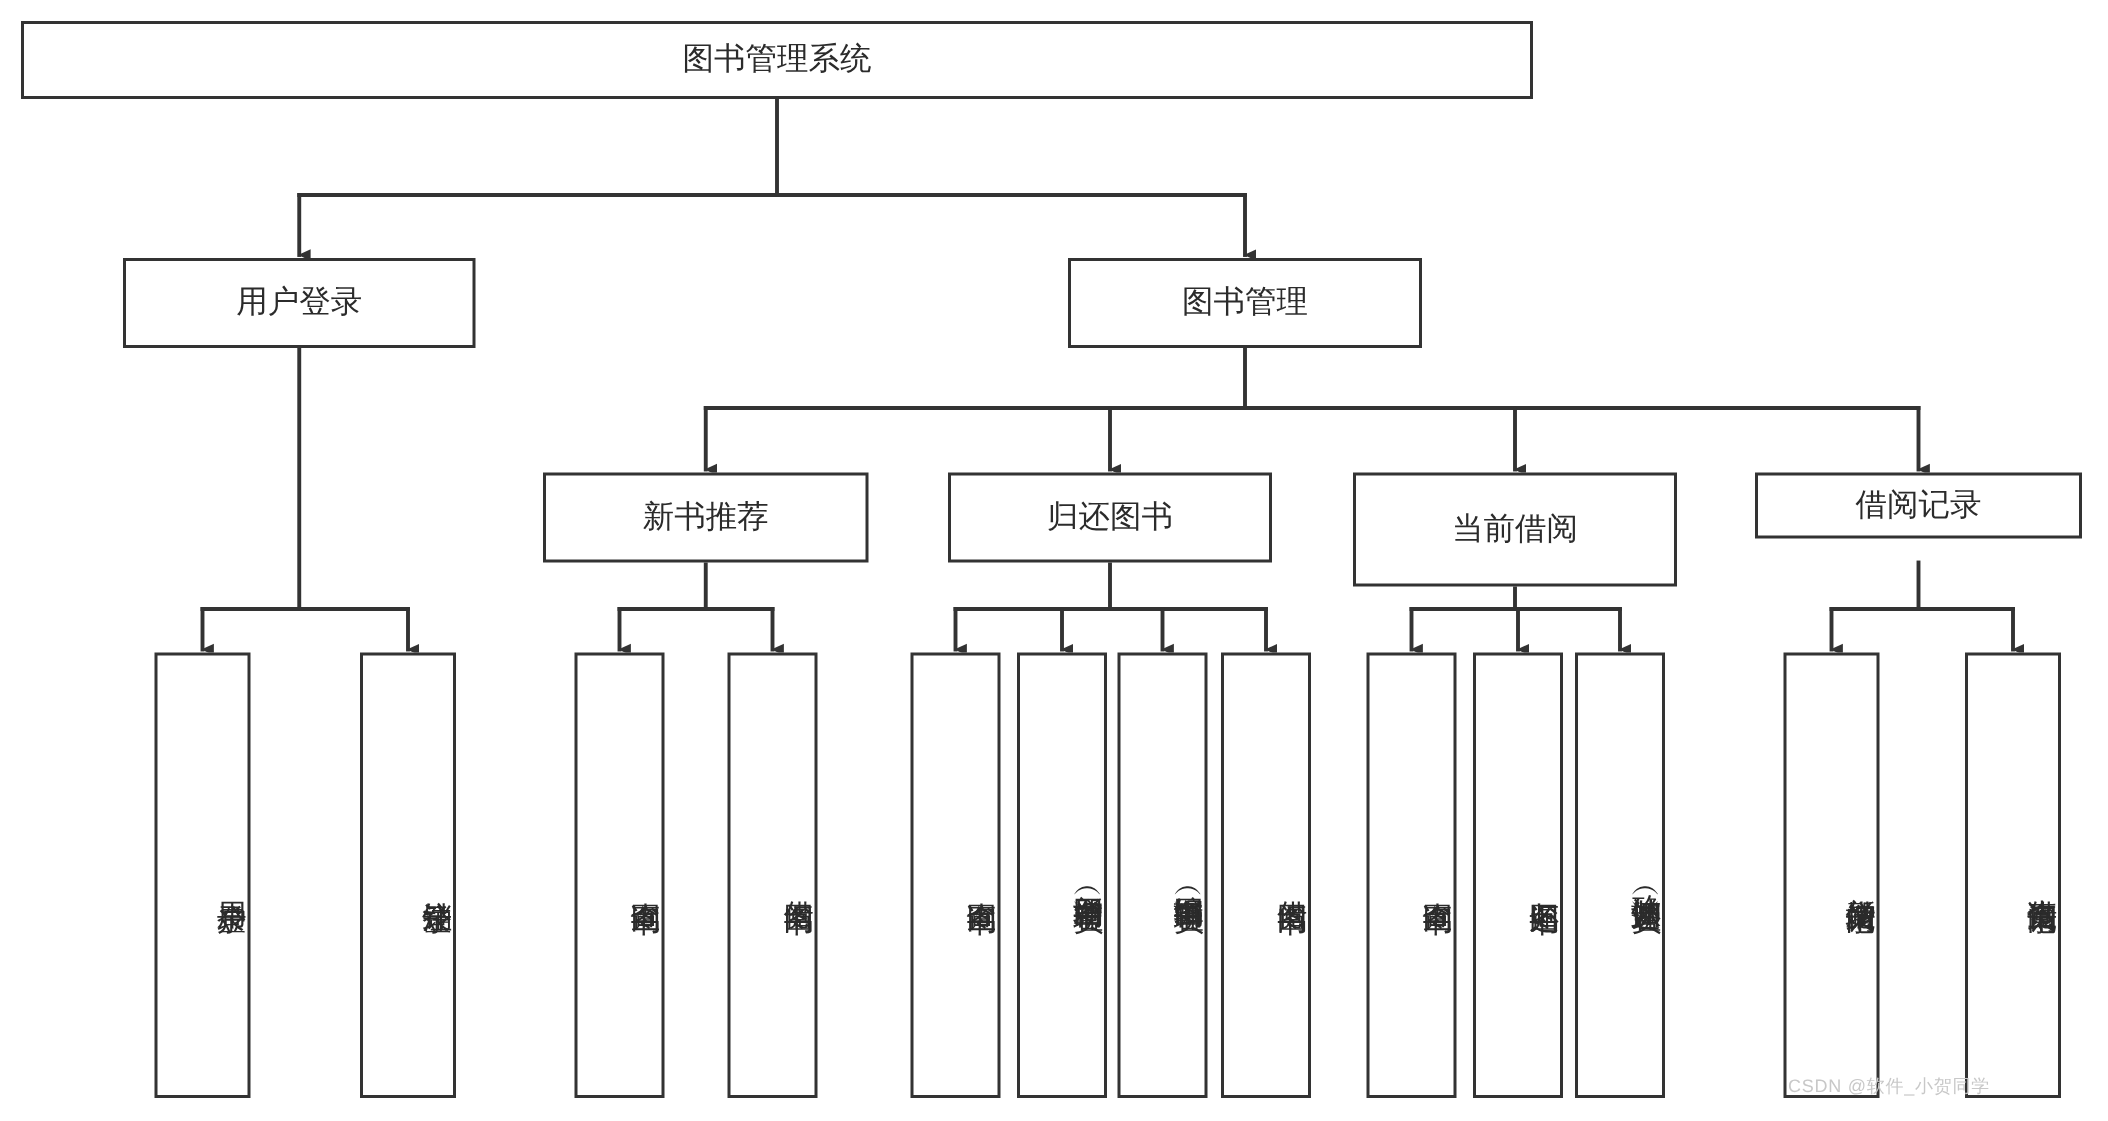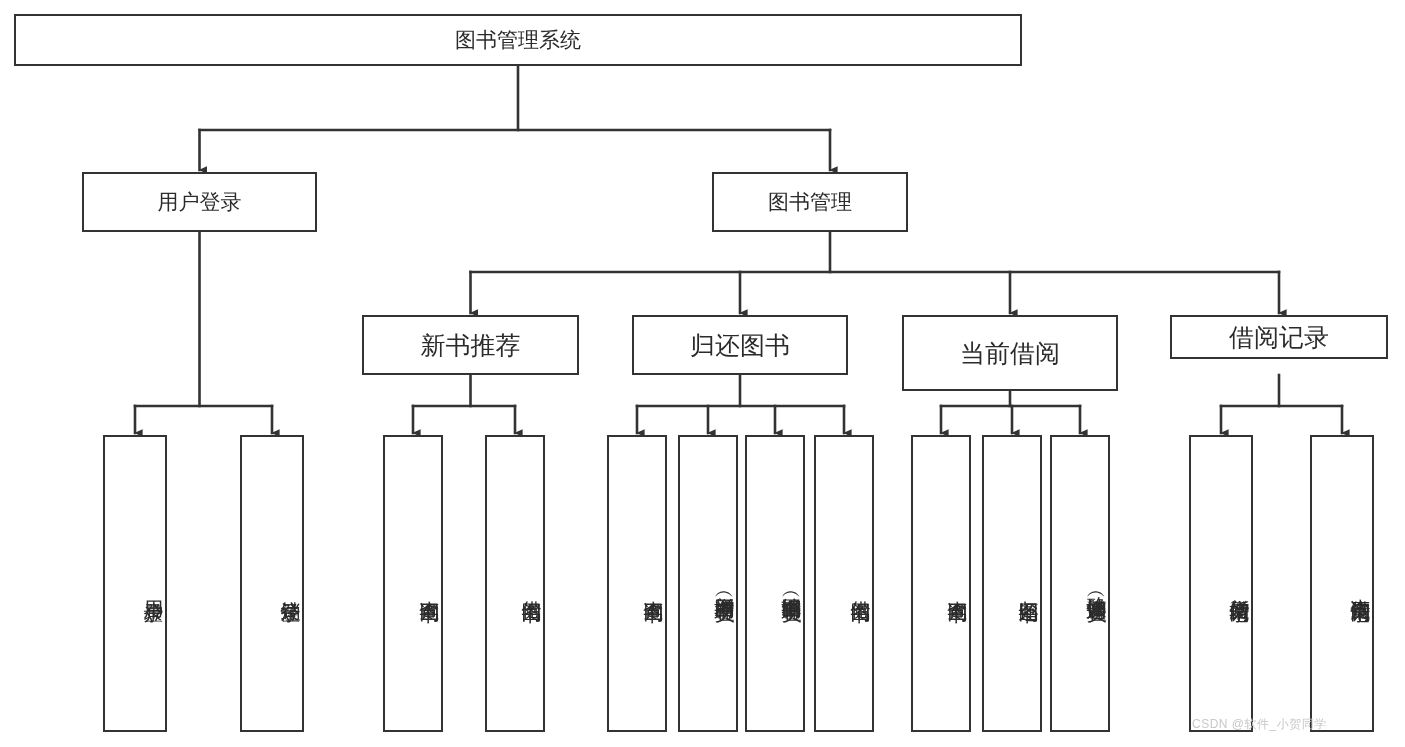--- a/index.html
+++ b/index.html
@@ -13,21 +13,21 @@
     position:absolute;box-sizing:border-box;
     border:2px solid #333333;background:#ffffff;
   }
   .node-label{
     position:absolute;left:0;top:0;width:100%;height:100%;
     display:flex;align-items:center;justify-content:center;
     color:#2b2b2b;line-height:1.12;text-align:center;
   }
   .node-root > .node-label{font-size:21px;}
   .node-l1 > .node-label{font-size:21px;}
-  .node-l2 > .node-label{font-size:25px;text-align:right;}
+  .node-l2 > .node-label{font-size:21px;text-align:right;}
   .node-leaf > .node-label{
     font-size:20px;
     writing-mode:vertical-rl;
     text-orientation:upright;
     align-items:flex-start;
     justify-content:center;
     padding-top:6px;
     letter-spacing:1px;
     box-sizing:border-box;
   }
@@ -84,21 +84,21 @@
         <path d="M1342,406 L1342,433" marker-end="url(#arrowhead)"></path>
       </g>
   </svg>
   <div id="node-layer">
       <div class="node-box node-root" style="left: 14px; top: 14px; width: 1008px; height: 52px;">
         <div class="node-label">图书管理系统</div>
       </div>
       <div class="node-box node-l1" style="left: 82px; top: 172px; width: 235px; height: 60px;">
         <div class="node-label">用户登录</div>
       </div>
-      <div class="node-box node-l1" style="left: 712px; top: 172px; width: 196px; height: 60px;">
+      <div class="node-box node-l1" style="left: 712px; top: 172px; width: 236px; height: 60px;">
         <div class="node-label">图书管理</div>
       </div>
       <div class="node-box node-l2" style="left: 362px; top: 315px; width: 217px; height: 60px;">
         <div class="node-label">新书推荐</div>
       </div>
       <div class="node-box node-l2" style="left: 632px; top: 315px; width: 216px; height: 60px;">
         <div class="node-label">归还图书</div>
       </div>
       <div class="node-box node-l2" style="left: 902px; top: 315px; width: 216px; height: 76px;">
         <div class="node-label">当前借阅</div>

